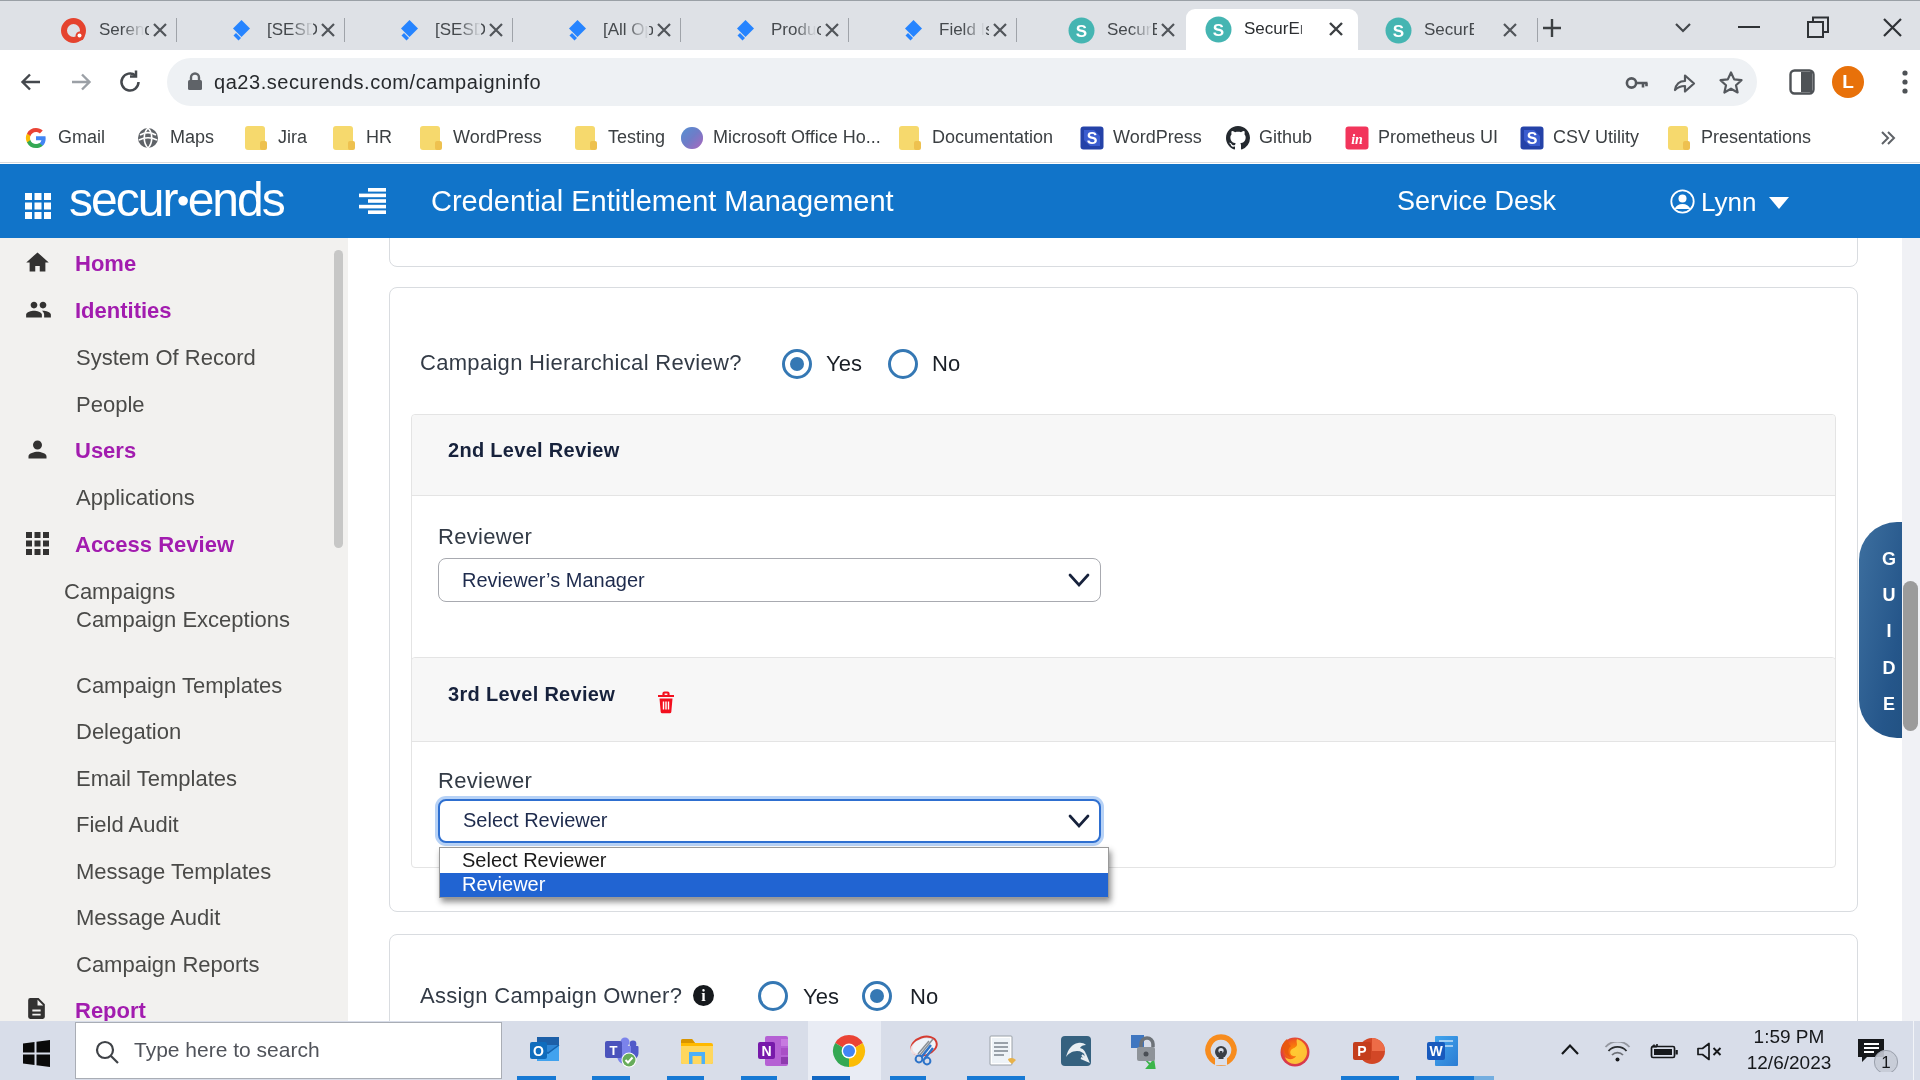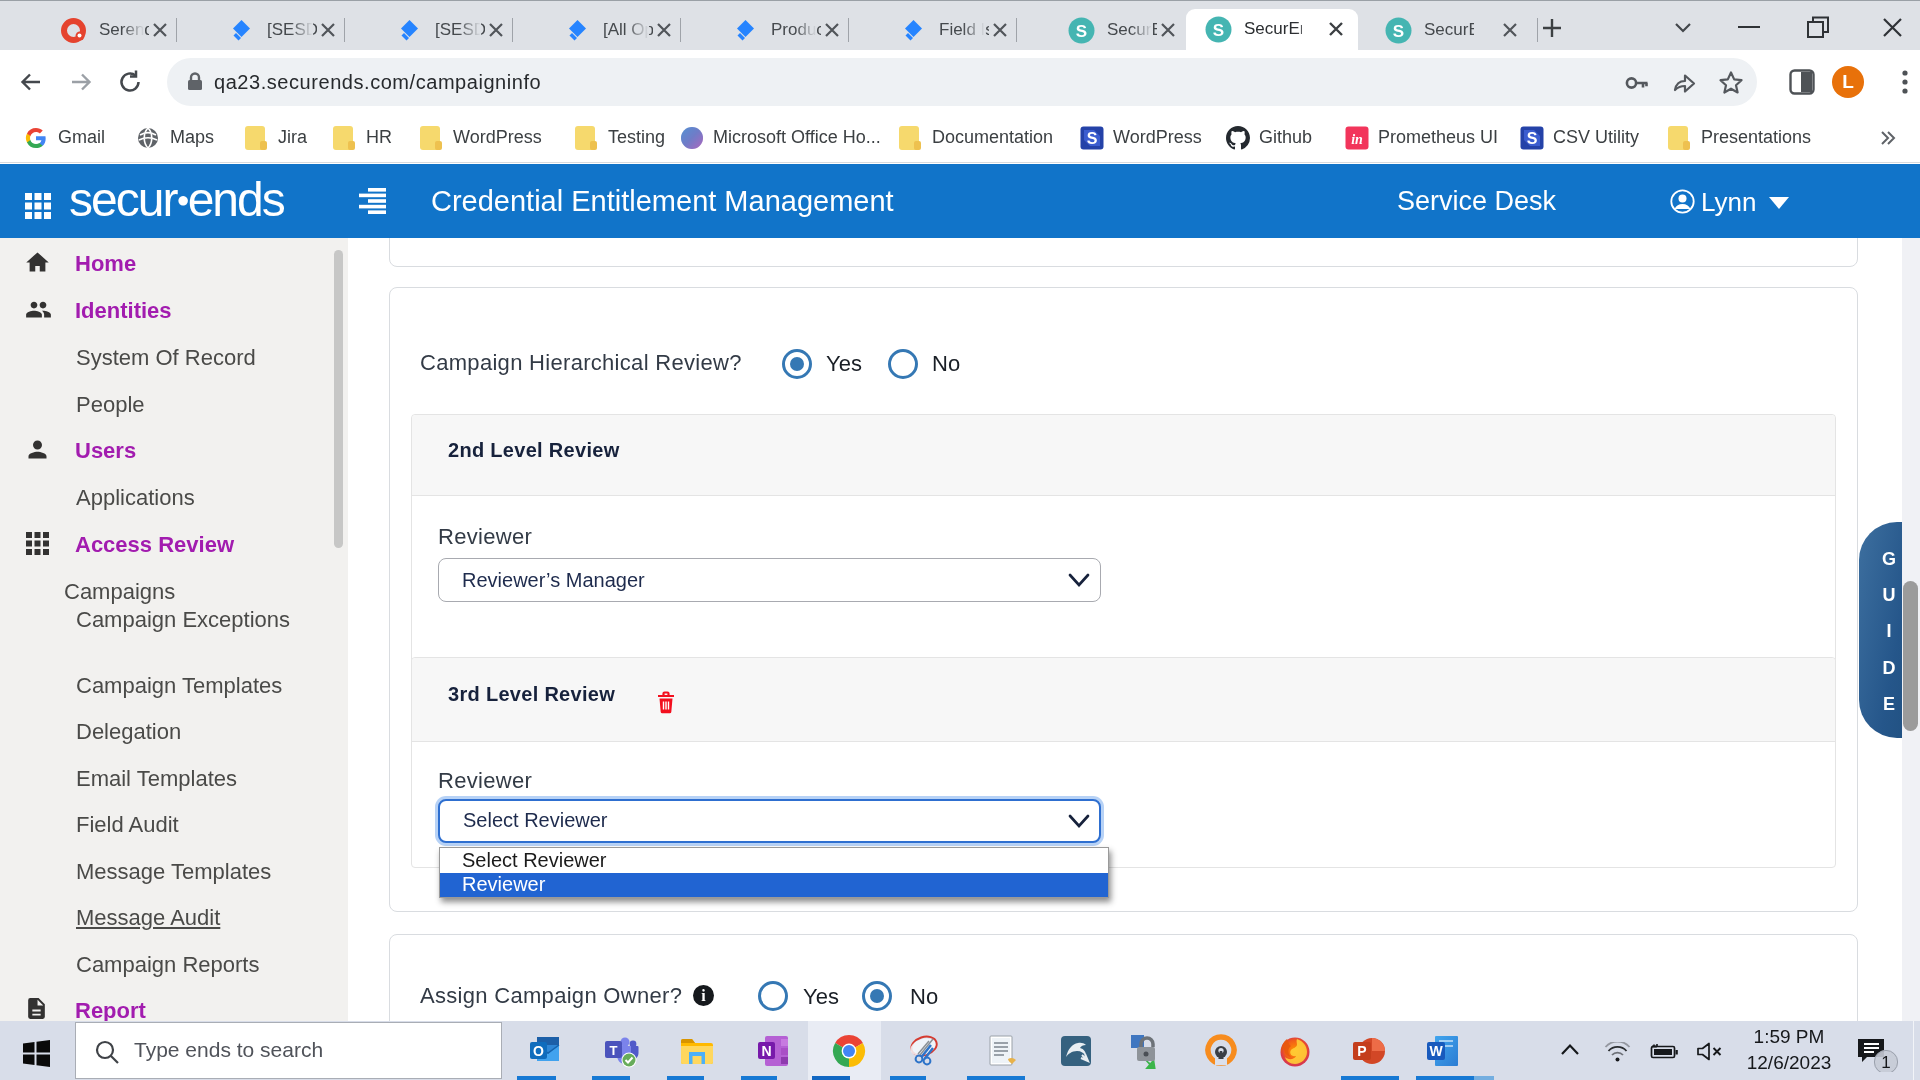--- a/index.html
+++ b/index.html
@@ -451,21 +451,21 @@
     <div class="sitem child" style="top:526px;">
         <div class="lb" style="left:76px;">Email Templates</div>
       </div>
     <div class="sitem child" style="top:572px;">
         <div class="lb" style="left:76px;">Field Audit</div>
       </div>
     <div class="sitem child" style="top:619px;padding-left:44px;">
         <div class="lb" style="left:76px;">Message Templates</div>
       </div>
     <div class="sitem child" style="top:665px;">
-        <div class="lb" style="left:76px;text-decoration:underline;">Message Audit</div>
+        <div class="lb" style="left:76px;">Message Audit</div>
       </div>
     <div class="sitem child" style="top:712px;">
         <div class="lb" style="left:76px;">Campaign Reports</div>
       </div>
     <div class="sitem parent" style="top:758px;">
         <div class="ic"><svg width="25" height="25" viewBox="0 0 24 24">
             <path fill="#333231" d="M14 2 H6 a2 2 0 0 0 -2 2 v16 a2 2 0 0 0 2 2 h12 a2 2 0 0 0 2 -2 V8 Z M13 9 V3.5 L18.5 9 Z M8 13 h8 v1.8 h-8 Z m0 4 h8 v1.8 h-8 Z"></path>
           </svg></div>
         <div class="lb">Report</div>
       </div>
@@ -543,21 +543,21 @@
           <path d="M13.5 1.8 L27 0 V12.5 H13.5 Z"></path>
           <path d="M0 14.5 H11.5 V25 L0 23.5 Z"></path>
           <path d="M13.5 14.5 H27 V27 L13.5 25.2 Z"></path>
         </g>
       </svg>
     <div id="searchbox">
       <svg style="position:absolute;left:18px;top:16px;" width="26" height="26" viewBox="0 0 26 26">
           <circle cx="11" cy="11" r="8" fill="none" stroke="#3f4247" stroke-width="2.2"></circle>
           <path d="M17 17 L24 24" stroke="#3f4247" stroke-width="2.2"></path>
         </svg>
-      <div style="position:absolute;left:58px;top:15px;font-size:21px;color:#50535a;">Type ends to search</div>
+      <div style="position:absolute;left:58px;top:15px;font-size:21px;color:#50535a;">Type here to search</div>
     </div>
 
     <div style="position:absolute;left:808px;top:0;width:73px;height:59px;background:#e9ecf4;"></div>
 
     <div class="tbicon" style="left:527px;"><svg width="36" height="36" viewBox="0 0 36 36">
           <rect x="10" y="4" width="22" height="24" fill="#1c5fa8"></rect>
           <path d="M10 12 L32 12 L32 28 L10 28 Z" fill="#2e86d6"></path>
           <path d="M10 12 L21 21 L32 12 V28 H10 Z" fill="#41a2ee"></path>
           <path d="M10 12 L21 20 L32 12" fill="none" stroke="#1563ae" stroke-width="1.5"></path>
           <rect x="3" y="9" width="17" height="17" rx="2" fill="#0f6cbd"></rect>

